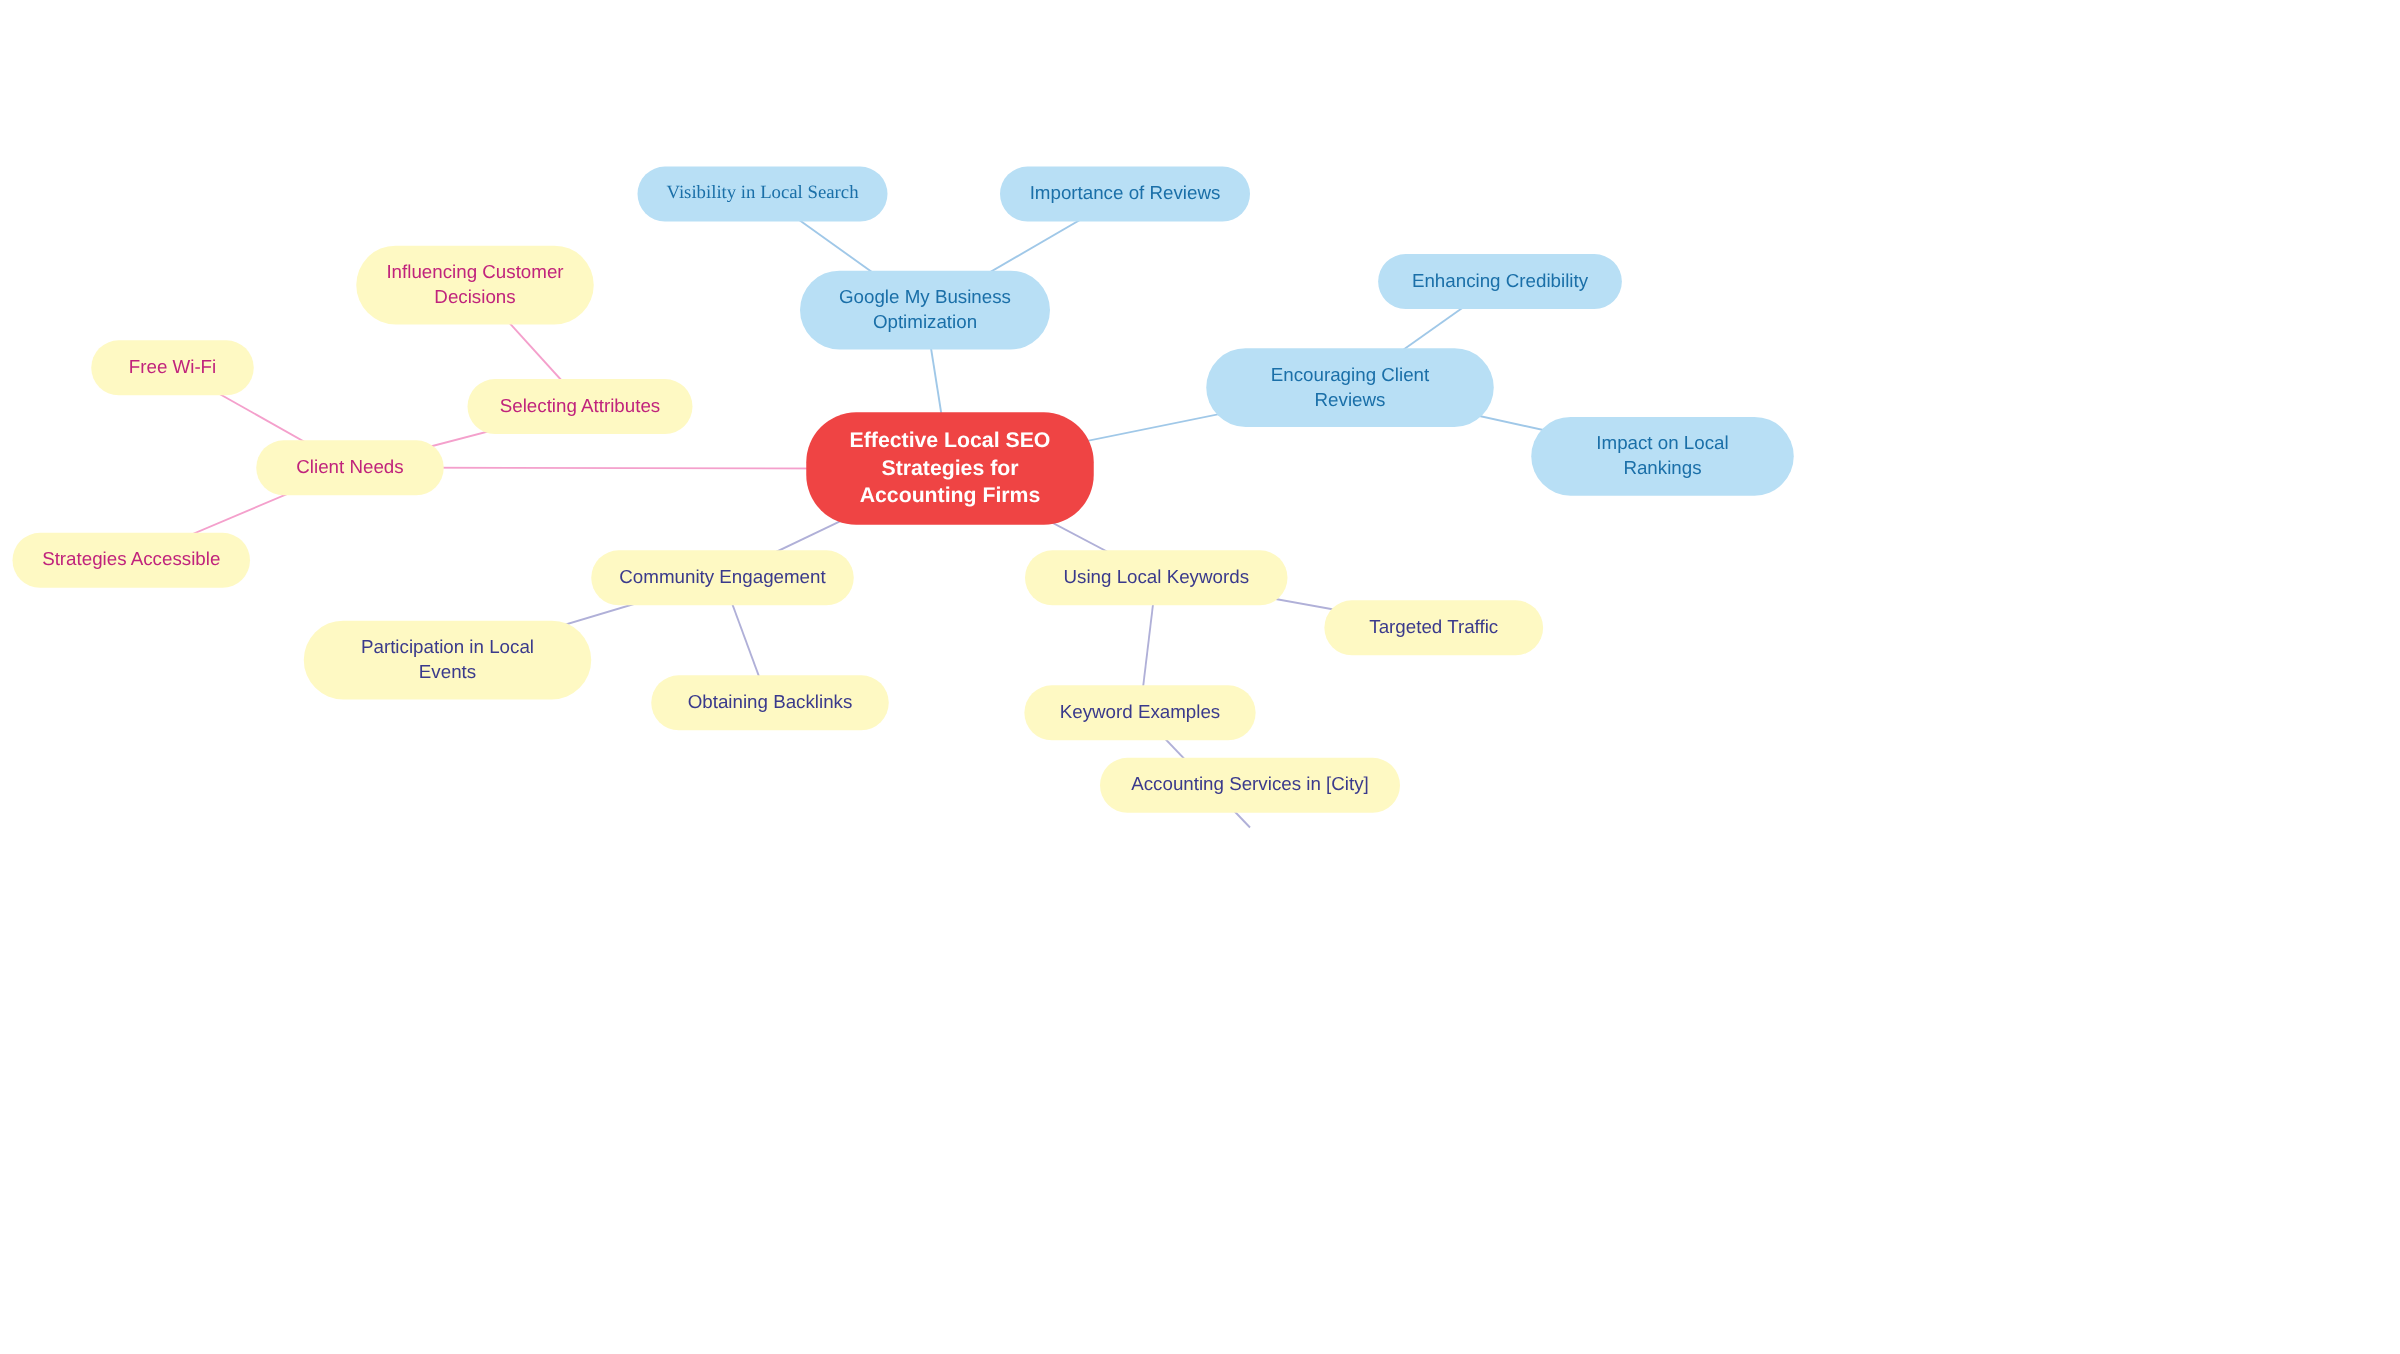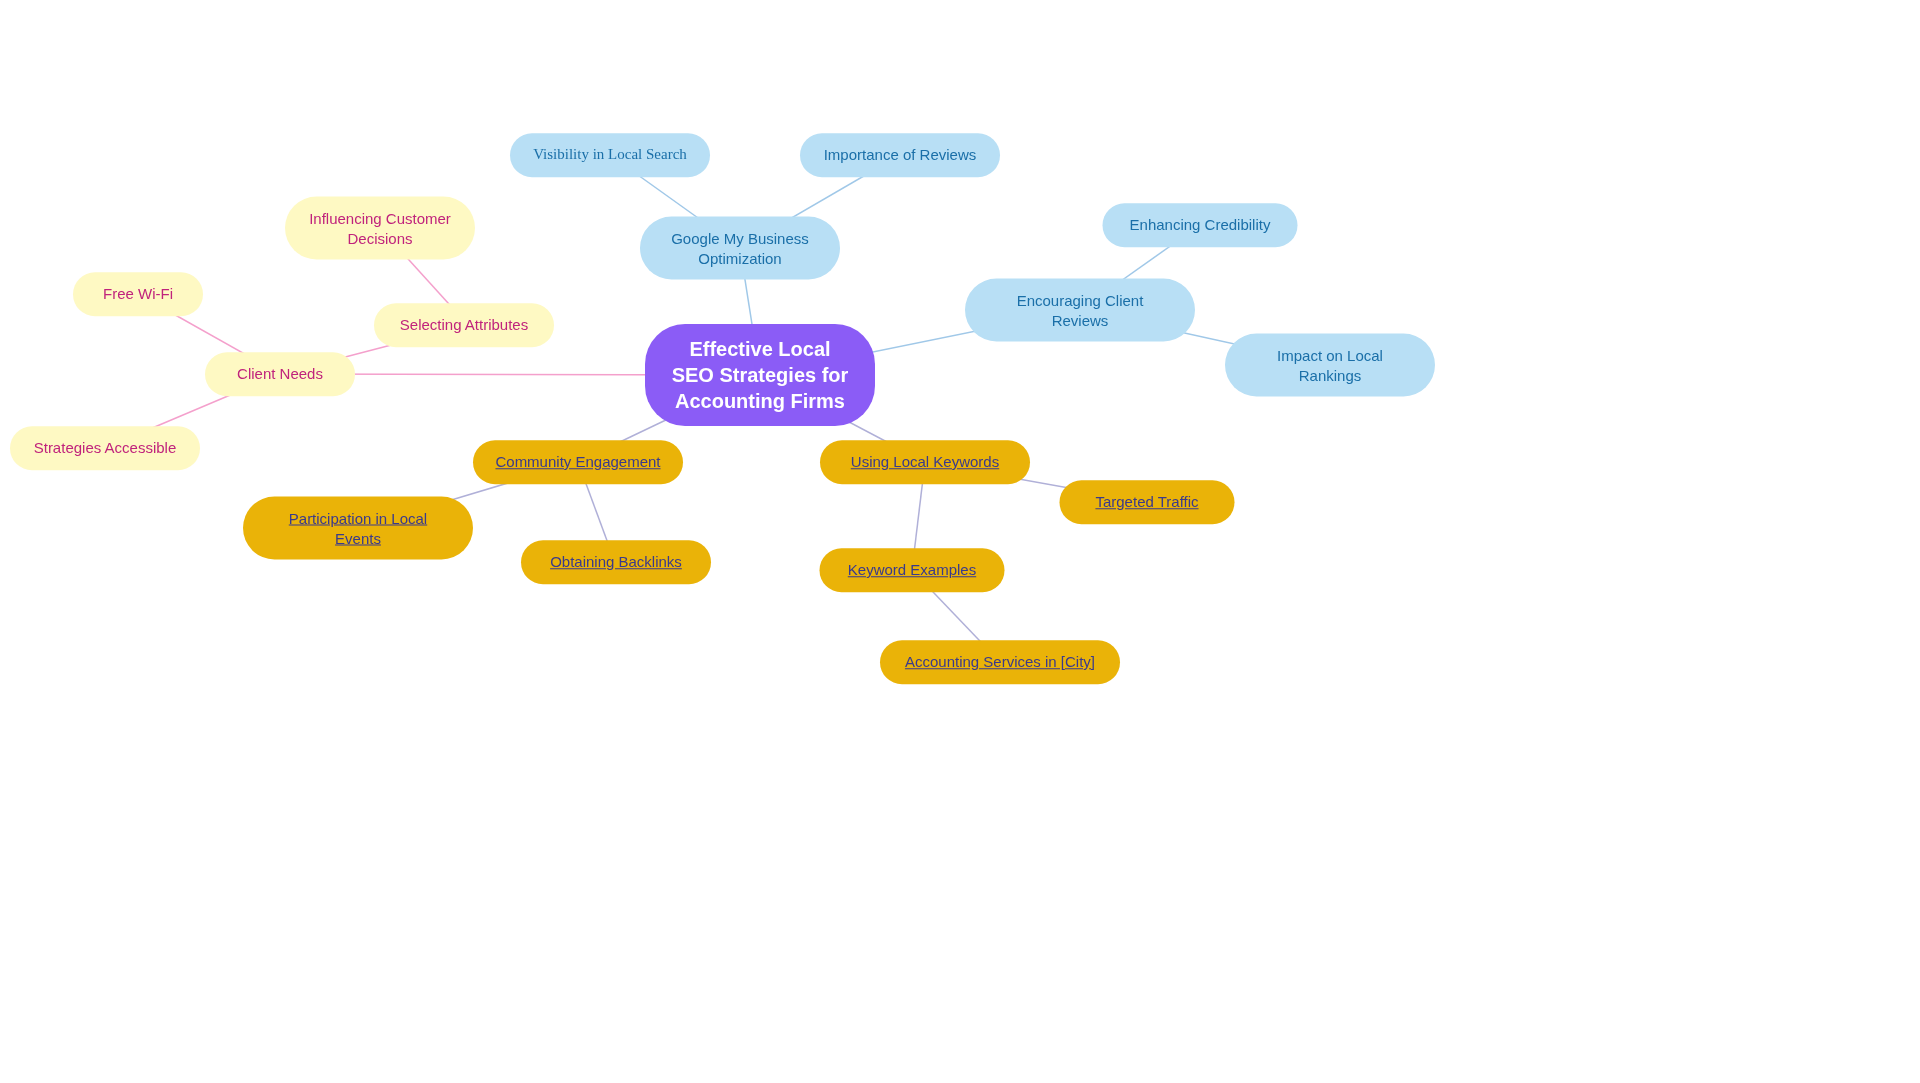--- a/index.html
+++ b/index.html
@@ -18,42 +18,41 @@
       justify-content: center;
       text-align: center;
       border-radius: 50px;
       font-size: 15px;
       font-weight: 500;
       line-height: 1.3;
       padding: 12px 22px;
       transform: translate(-50%, -50%);
     }
     .node-center {
-      background: #8b5cf6;
+      background: #ef4444;
       color: #ffffff;
-      font-size: 20px;
+      font-size: 17px;
       font-weight: 600;
       width: 230px;
       border-radius: 40px;
     }
     .node-blue {
       background: #b8dff5;
       color: #1a6fa8;
       border: none;
     }
     .node-pink {
       background: #fef9c3;
       color: #c0237c;
       border: none;
     }
     .node-purple {
-      background: #eab308;
+      background: #fef9c3;
       color: #3a3a8c;
       border: none;
-      text-decoration: underline;
     }
     svg.connections {
       position: absolute;
       top: 0; left: 0;
       width: 1920px;
       height: 1083px;
       pointer-events: none;
     }
     line {
       stroke-width: 1.5;
@@ -133,13 +132,13 @@
 <div class="node node-purple" style="left:358px; top:528px; width:230px;">Participation in Local Events</div>
 
 <div class="node node-purple" style="left:616px; top:562px; width:190px;">Obtaining Backlinks</div>
 
 <div class="node node-purple" style="left:925px; top:462px; width:210px;">Using Local Keywords</div>
 
 <div class="node node-purple" style="left:1147px; top:502px; width:175px;">Targeted Traffic</div>
 
 <div class="node node-purple" style="left:912px; top:570px; width:185px;">Keyword Examples</div>
 
-<div class="node node-purple" style="left:1000px; top:662px; width:240px;">Accounting Services in [City]</div>
+<div class="node node-purple" style="left:1000px; top:628px; width:240px;">Accounting Services in [City]</div>
 
 </body></html>

